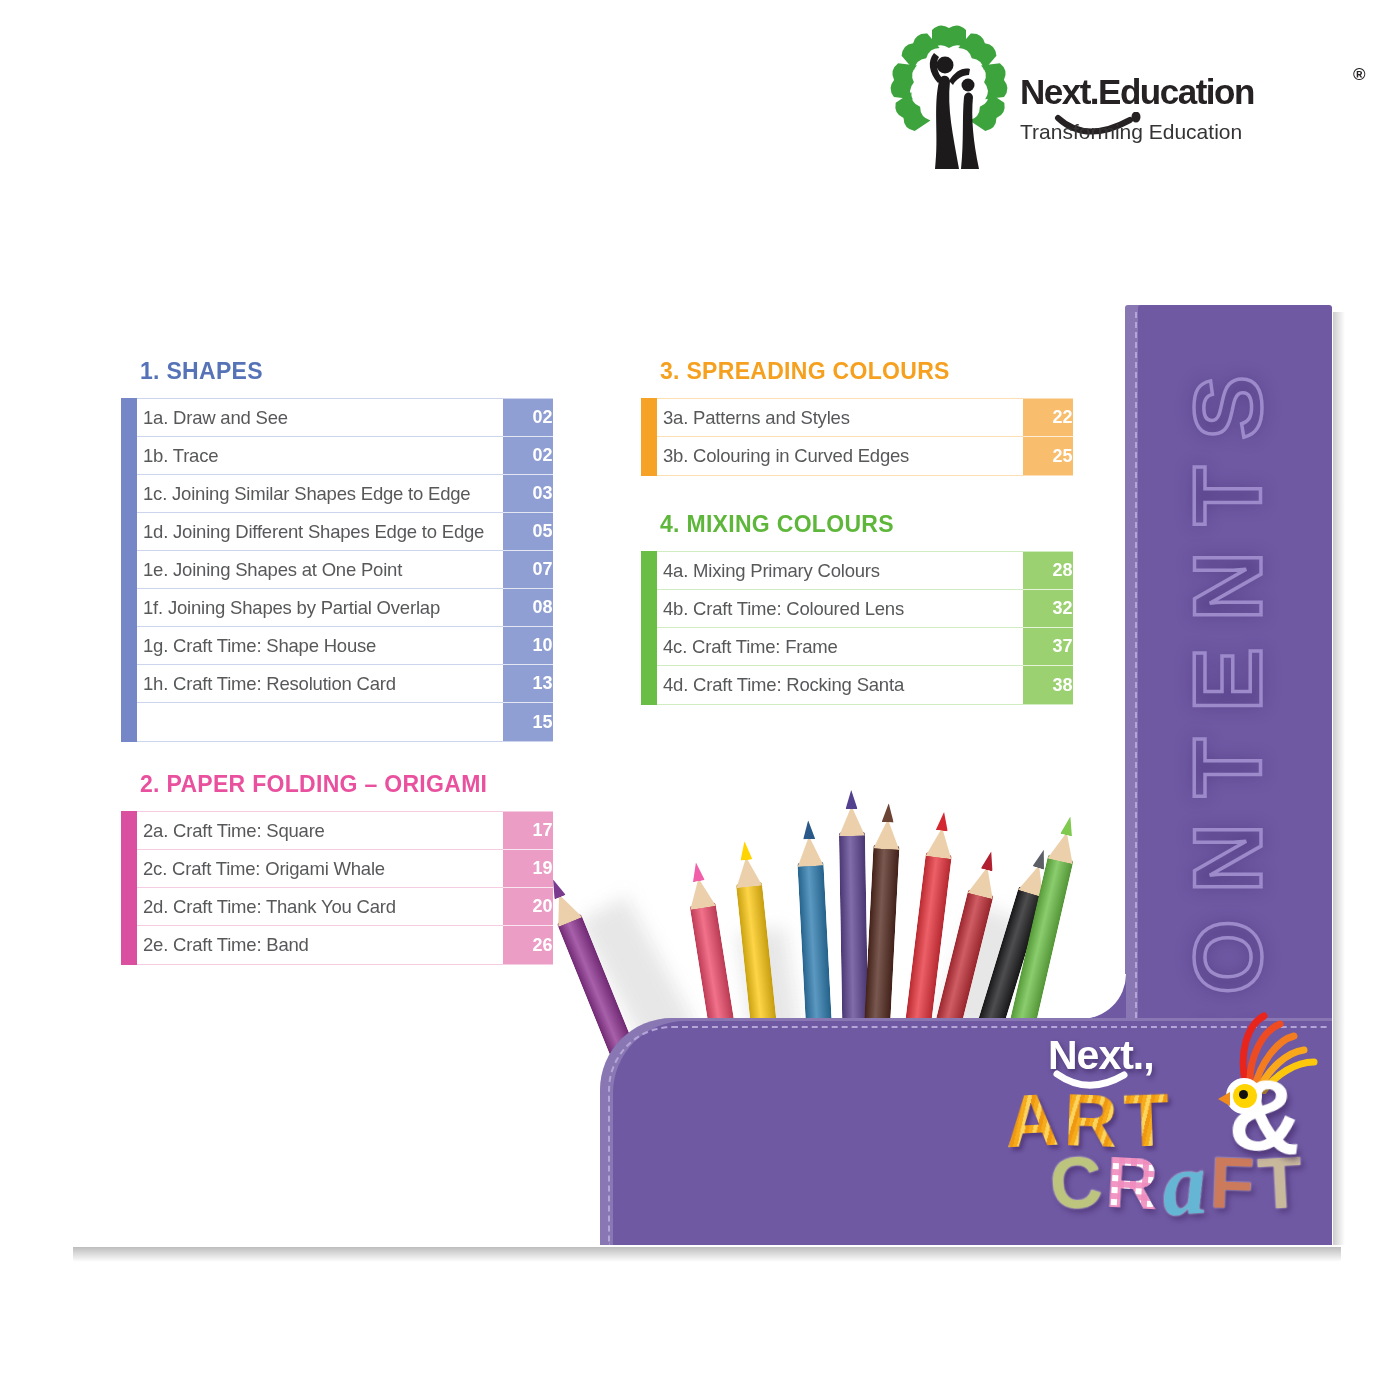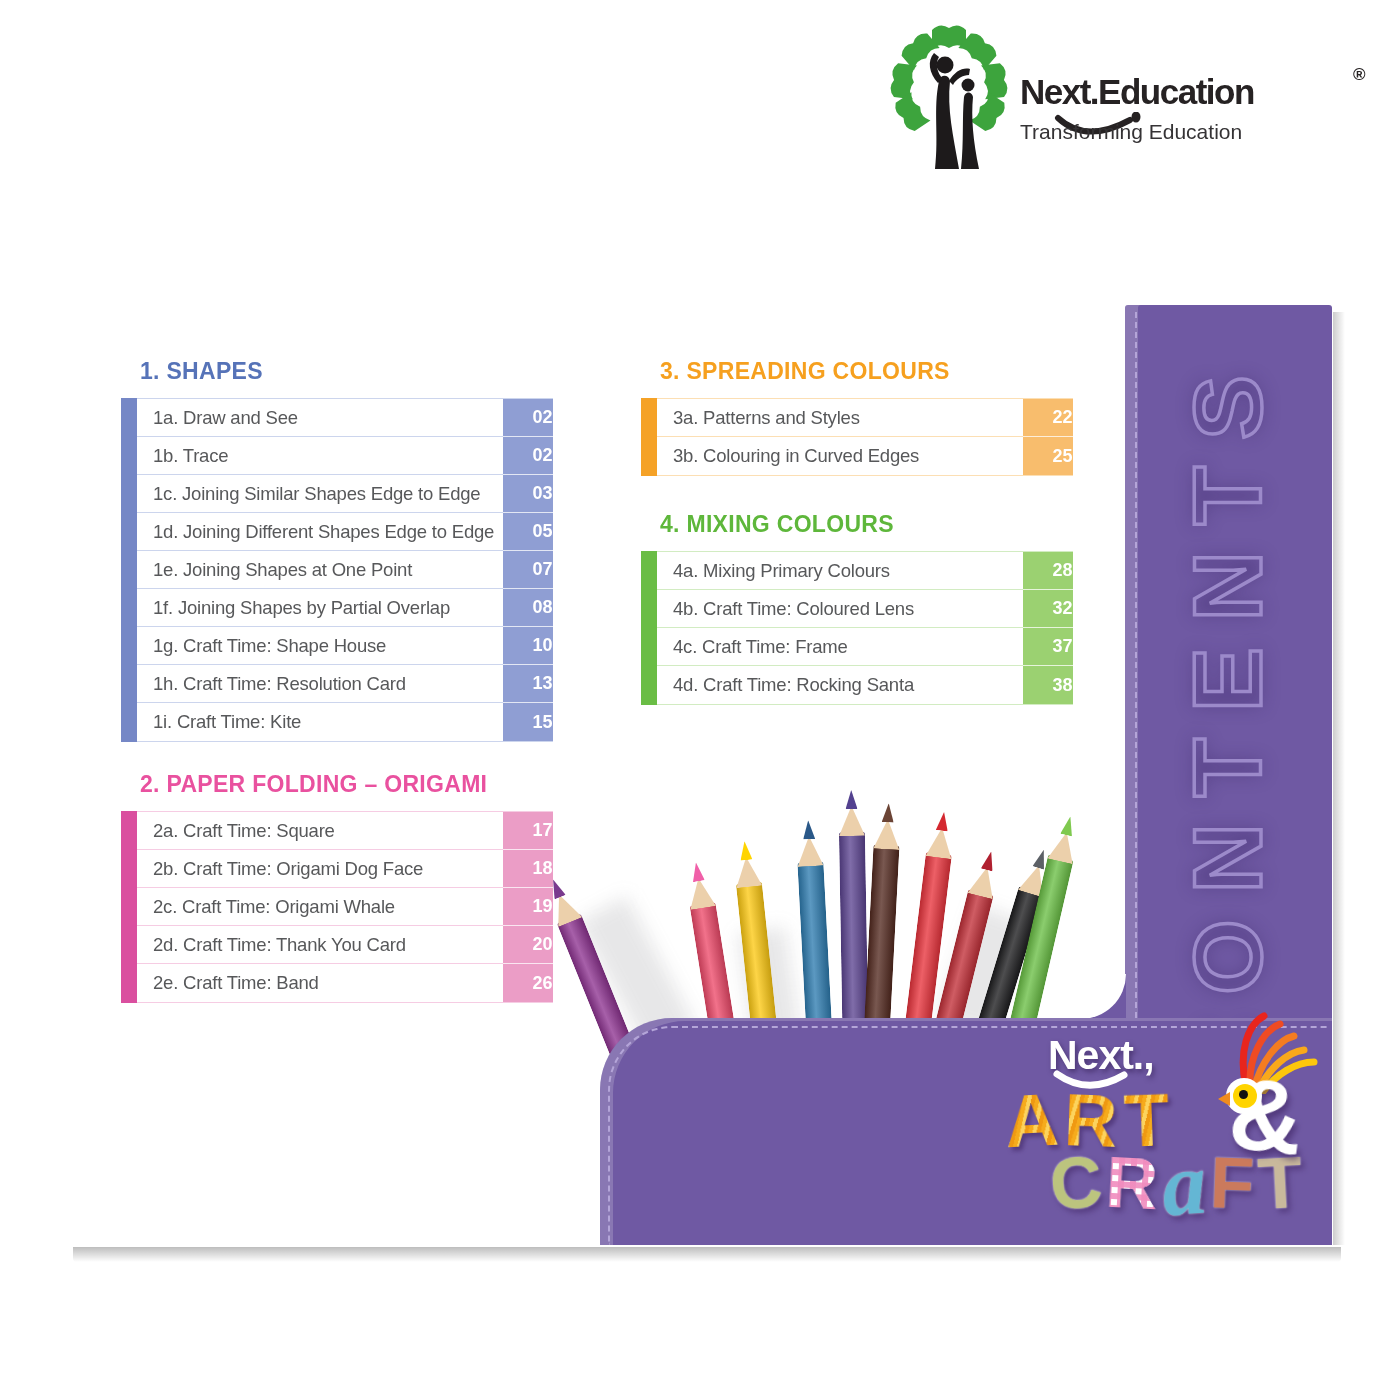--- a/index.html
+++ b/index.html
@@ -21,21 +21,21 @@
 
   
   .toc{position:absolute;width:432px;}
   .toc-title{margin:0 0 13px 19px;font-size:23px;font-weight:bold;letter-spacing:.3px;color:var(--accent);}
   .toc-table{position:relative;padding-left:16px;border-top:1px solid var(--line);
     border-bottom:1px solid var(--line);background:#fff;}
   .toc-table::before{content:"";position:absolute;left:0;top:-1px;bottom:-1px;width:16px;background:var(--bar);}
   .toc-row{position:relative;height:38px;display:flex;align-items:center;
     border-bottom:1px solid var(--line);padding-right:50px;}
   .toc-row:last-child{border-bottom:none;}
-  .toc-label{flex:1;padding-left:16px;font-size:18.5px;letter-spacing:-0.2px;color:#57585a;}
+  .toc-label{flex:1;padding-left:6px;font-size:18.5px;letter-spacing:-0.2px;color:#57585a;}
   .toc-page{position:absolute;right:0;top:0;bottom:-1px;width:50px;background:var(--box);
     color:#fff;font-weight:bold;font-size:18px;display:flex;align-items:center;justify-content:center;
     border-bottom:1px solid rgba(255,255,255,.75);padding-left:29px;}
   .toc-row:last-child .toc-page{bottom:0;border-bottom:none;}
 
   
   .pencil-shadow{position:absolute;background:rgba(110,110,118,.17);filter:blur(9px);z-index:1;}
   .pencil{position:absolute;width:26px;left:var(--x);top:calc(1065px - var(--h));height:var(--h);
     transform:rotate(var(--r));transform-origin:50% 100%;z-index:2;}
   .pencil .shaft{position:absolute;left:0;right:0;top:42px;bottom:0;
@@ -167,37 +167,32 @@
       </div>
       <div class="toc-row" data-name="toc-row">
         <span class="toc-label" data-name="toc-item-label">1g. Craft Time: Shape House</span>
         <span class="toc-page" data-name="toc-item-page">10</span>
       </div>
       <div class="toc-row" data-name="toc-row">
         <span class="toc-label" data-name="toc-item-label">1h. Craft Time: Resolution Card</span>
         <span class="toc-page" data-name="toc-item-page">13</span>
       </div>
       <div class="toc-row" data-name="toc-row">
-        <span class="toc-label" data-name="toc-item-label">1i. Craft Time: Kite</span>
         <span class="toc-page" data-name="toc-item-page">15</span>
       </div>
     </div>
 </div>
 
 <div class="toc" style="left: 121px; top: 771px; --accent: #e9519f; --bar: #da4f9f; --box: #eb9dc6; --line: #f6cce3;" data-name="section-origami">
   <h2 class="toc-title" data-name="section-title-origami">2. PAPER FOLDING – ORIGAMI</h2>
   <div class="toc-table" data-name="toc-table-origami">
 
   <div class="toc-row" data-name="toc-row">
         <span class="toc-label" data-name="toc-item-label">2a. Craft Time: Square</span>
         <span class="toc-page" data-name="toc-item-page">17</span>
-      </div>
-      <div class="toc-row" data-name="toc-row">
-        <span class="toc-label" data-name="toc-item-label">2b. Craft Time: Origami Dog Face</span>
-        <span class="toc-page" data-name="toc-item-page">18</span>
       </div>
       <div class="toc-row" data-name="toc-row">
         <span class="toc-label" data-name="toc-item-label">2c. Craft Time: Origami Whale</span>
         <span class="toc-page" data-name="toc-item-page">19</span>
       </div>
       <div class="toc-row" data-name="toc-row">
         <span class="toc-label" data-name="toc-item-label">2d. Craft Time: Thank You Card</span>
         <span class="toc-page" data-name="toc-item-page">20</span>
       </div>
       <div class="toc-row" data-name="toc-row">

